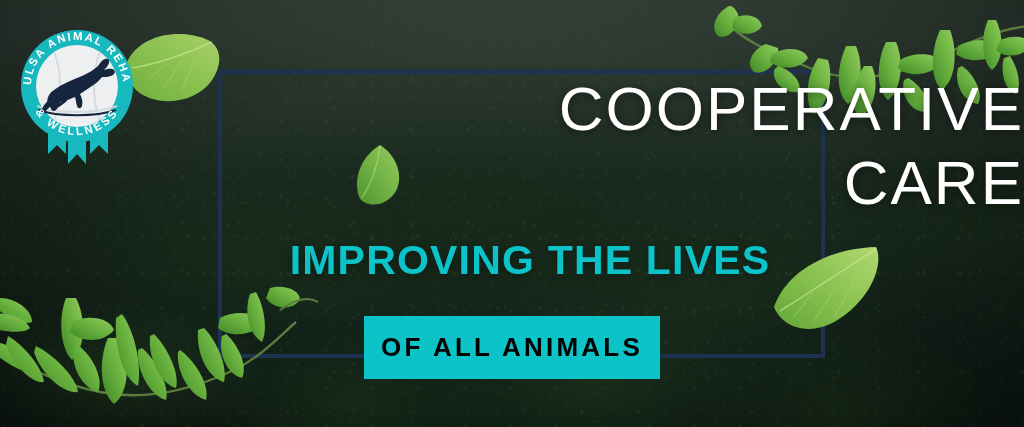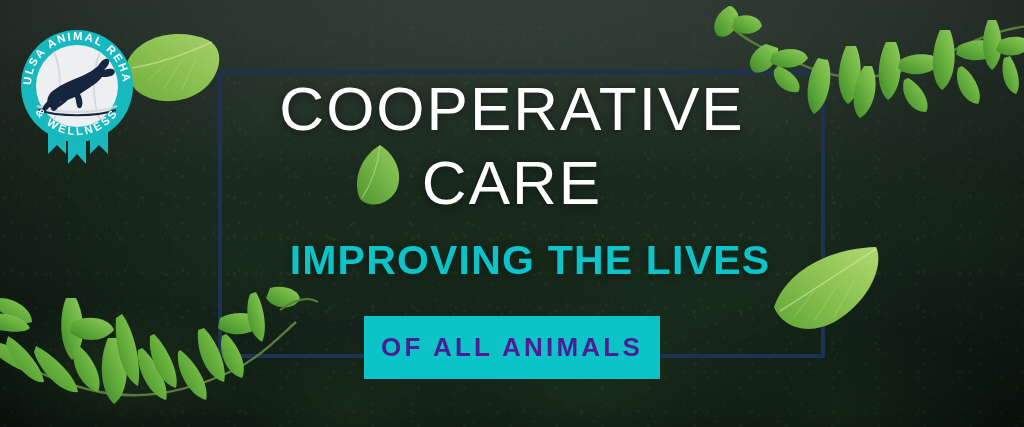--- a/index.html
+++ b/index.html
@@ -72,21 +72,21 @@
     width: 607px; height: 288px;
     border: 4px solid #1e3153;
     box-sizing: border-box;
   }
 
   
   .headline {
     position: absolute;
     left: 0; right: 0;
     top: 72px;
-    text-align: center;
+    text-align: right;
     color: #ffffff;
     font-size: 62px;
     line-height: 74px;
     font-weight: 300;
     letter-spacing: 2px;
     text-transform: uppercase;
     white-space: pre-line;
     text-shadow: 0 2px 10px rgba(0,0,0,.45);
   }
   .subhead {
@@ -105,21 +105,21 @@
   }
   .cta-wrap {
     position: absolute;
     left: 0; right: 0;
     top: 316px;
     display: flex;
     justify-content: center;
   }
   .cta-box {
     background: #0cc4c7;
-    color: #4c1d95;
+    color: #000000;
     font-size: 26px;
     font-weight: 700;
     letter-spacing: 3.2px;
     text-transform: uppercase;
     height: 63px;
     width: 296px;
     display: flex;
     align-items: center;
     justify-content: center;
     box-sizing: border-box;

